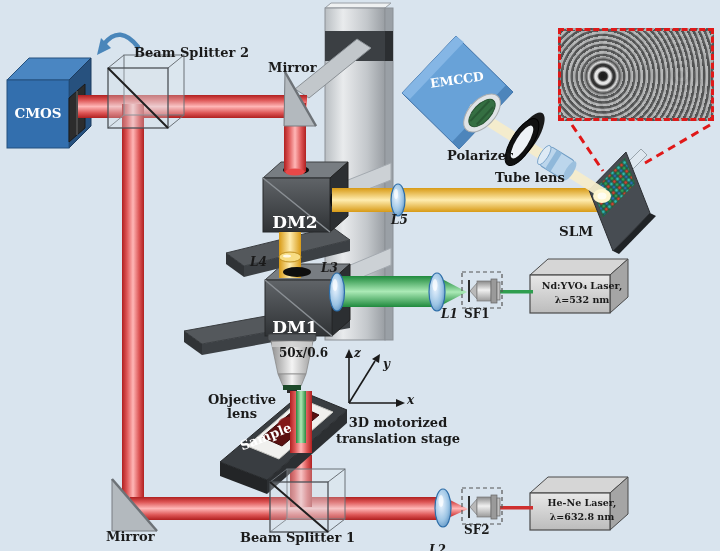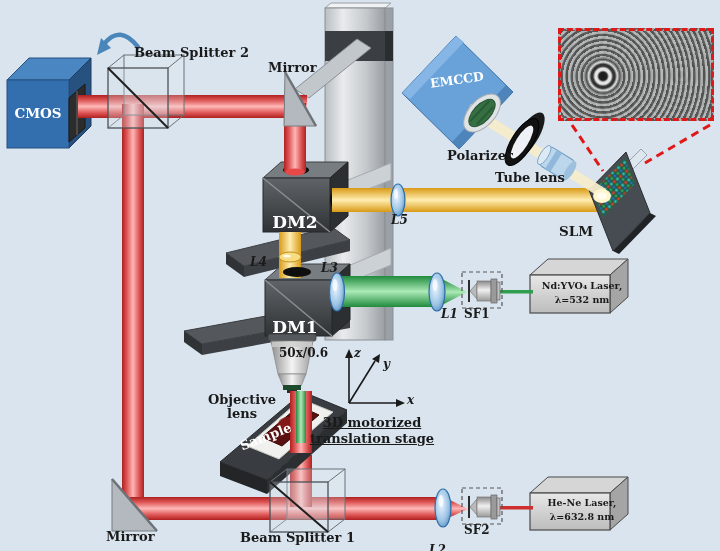--- a/index.html
+++ b/index.html
@@ -329,20 +329,20 @@
 <div class="lbl it" style="left:321px;top:262px;">L3</div>
 <div class="lbl it" style="left:425px;top:308px;margin-left:16px;">L1</div>
 <div class="lbl sm" style="left:464px;top:308px;">SF1</div>
 <div class="lbl it" style="left:429px;top:544px;font-style:italic;">L2</div>
 <div class="lbl sm" style="left:464px;top:524px;">SF2</div>
 <div class="lbl boxlbl" style="left:531px;top:279px;"><span>Nd:YVO₄ Laser,</span><br><span>λ=532 nm</span></div>
 <div class="lbl boxlbl" style="left:531px;top:496px;"><span>He-Ne Laser,</span><br><span>λ=632.8 nm</span></div>
 <div class="lbl ctr" style="left:206px;top:345px;width:72px;margin-top:48px;"><span>Objective</span><br><span>lens</span></div>
 <div class="lbl sm" style="left:279px;top:347px;">50x/0.6</div>
 <div class="lbl white ctr" style="left:228px;top:430px;width:76px;transform:rotate(-21deg);">Sample</div>
-<div class="lbl ctr" style="left:308px;top:415px;width:128px;line-height:1.2;text-decoration:underline;"><span>3D motorized</span><br><span>translation stage</span></div>
+<div class="lbl ctr" style="left:334px;top:415px;width:128px;line-height:1.2;"><span>3D motorized</span><br><span>translation stage</span></div>
 <div class="lbl it" style="left:354px;top:347px;">z</div>
 <div class="lbl it" style="left:383px;top:358px;">y</div>
 <div class="lbl it" style="left:407px;top:394px;">x</div>
 <div class="lbl" style="left:106px;top:530px;">Mirror</div>
 <div class="lbl" style="left:240px;top:531px;">Beam Splitter 1</div>
 
 </div>
 
 </body></html>

